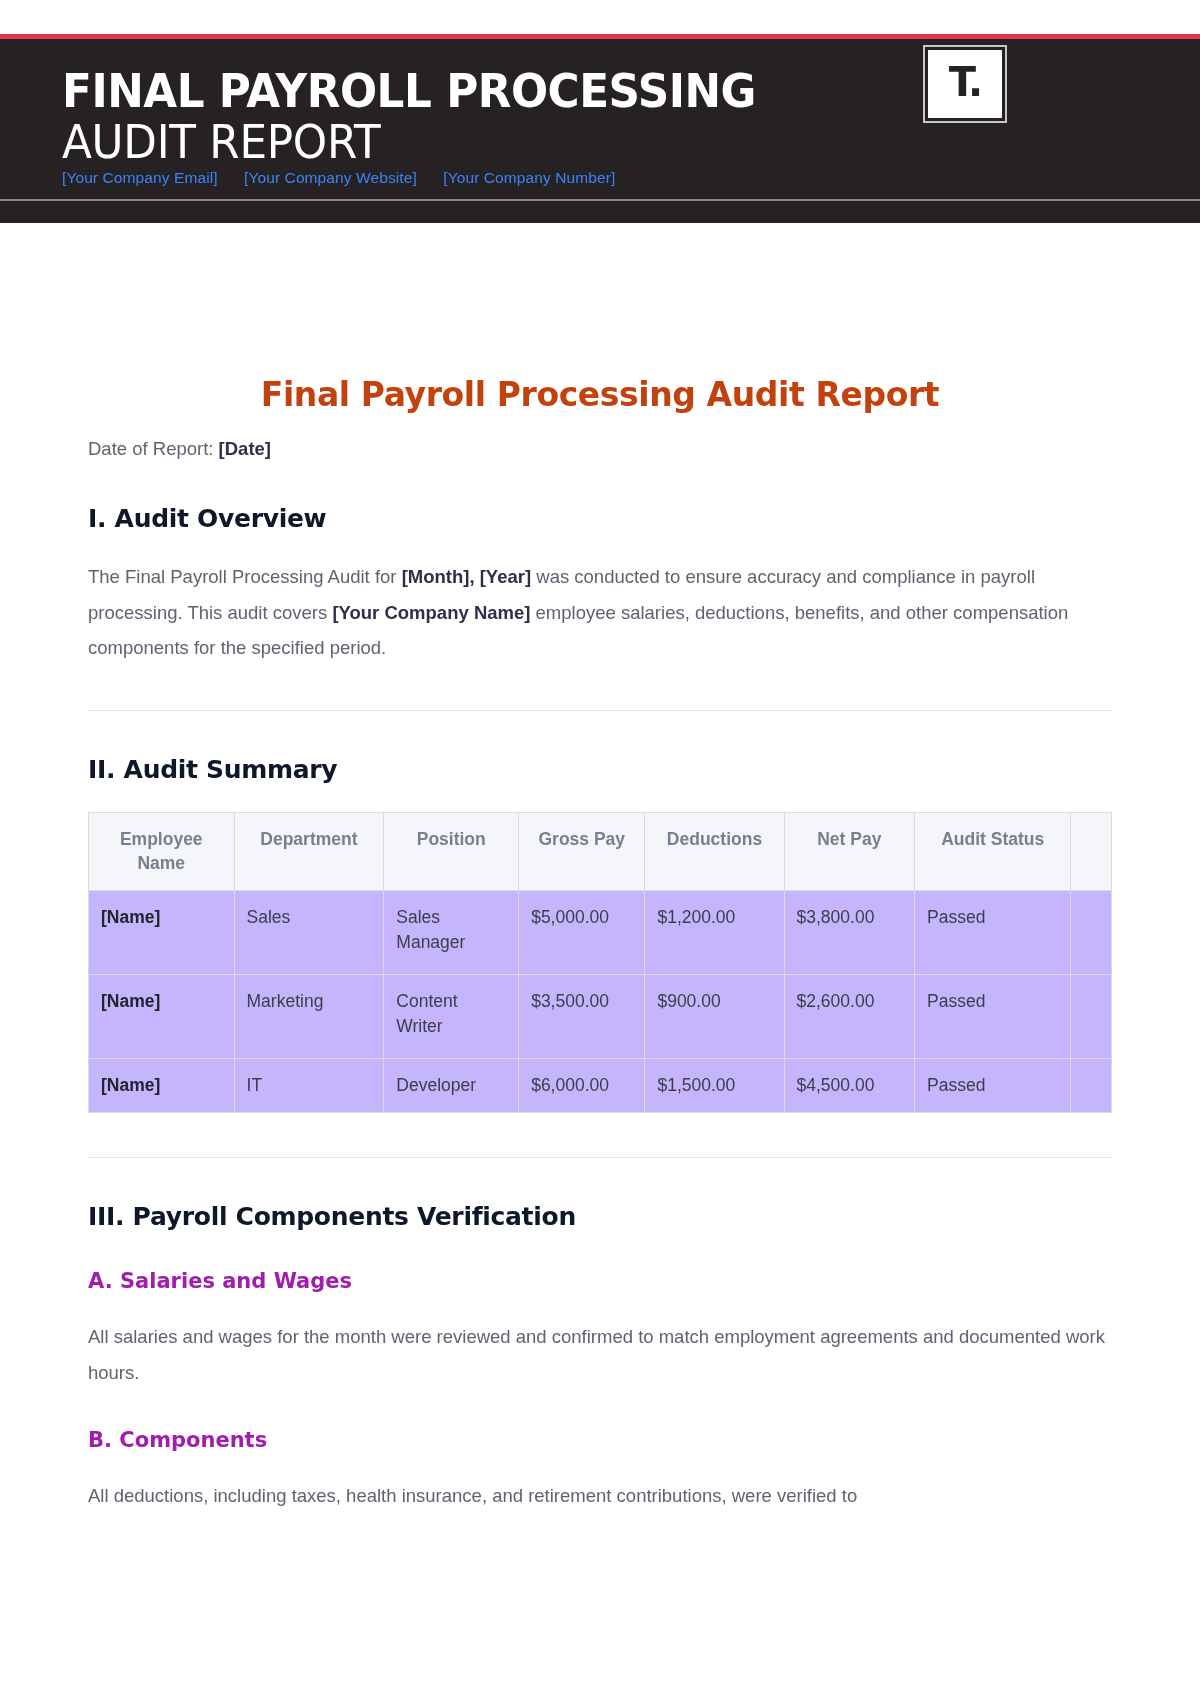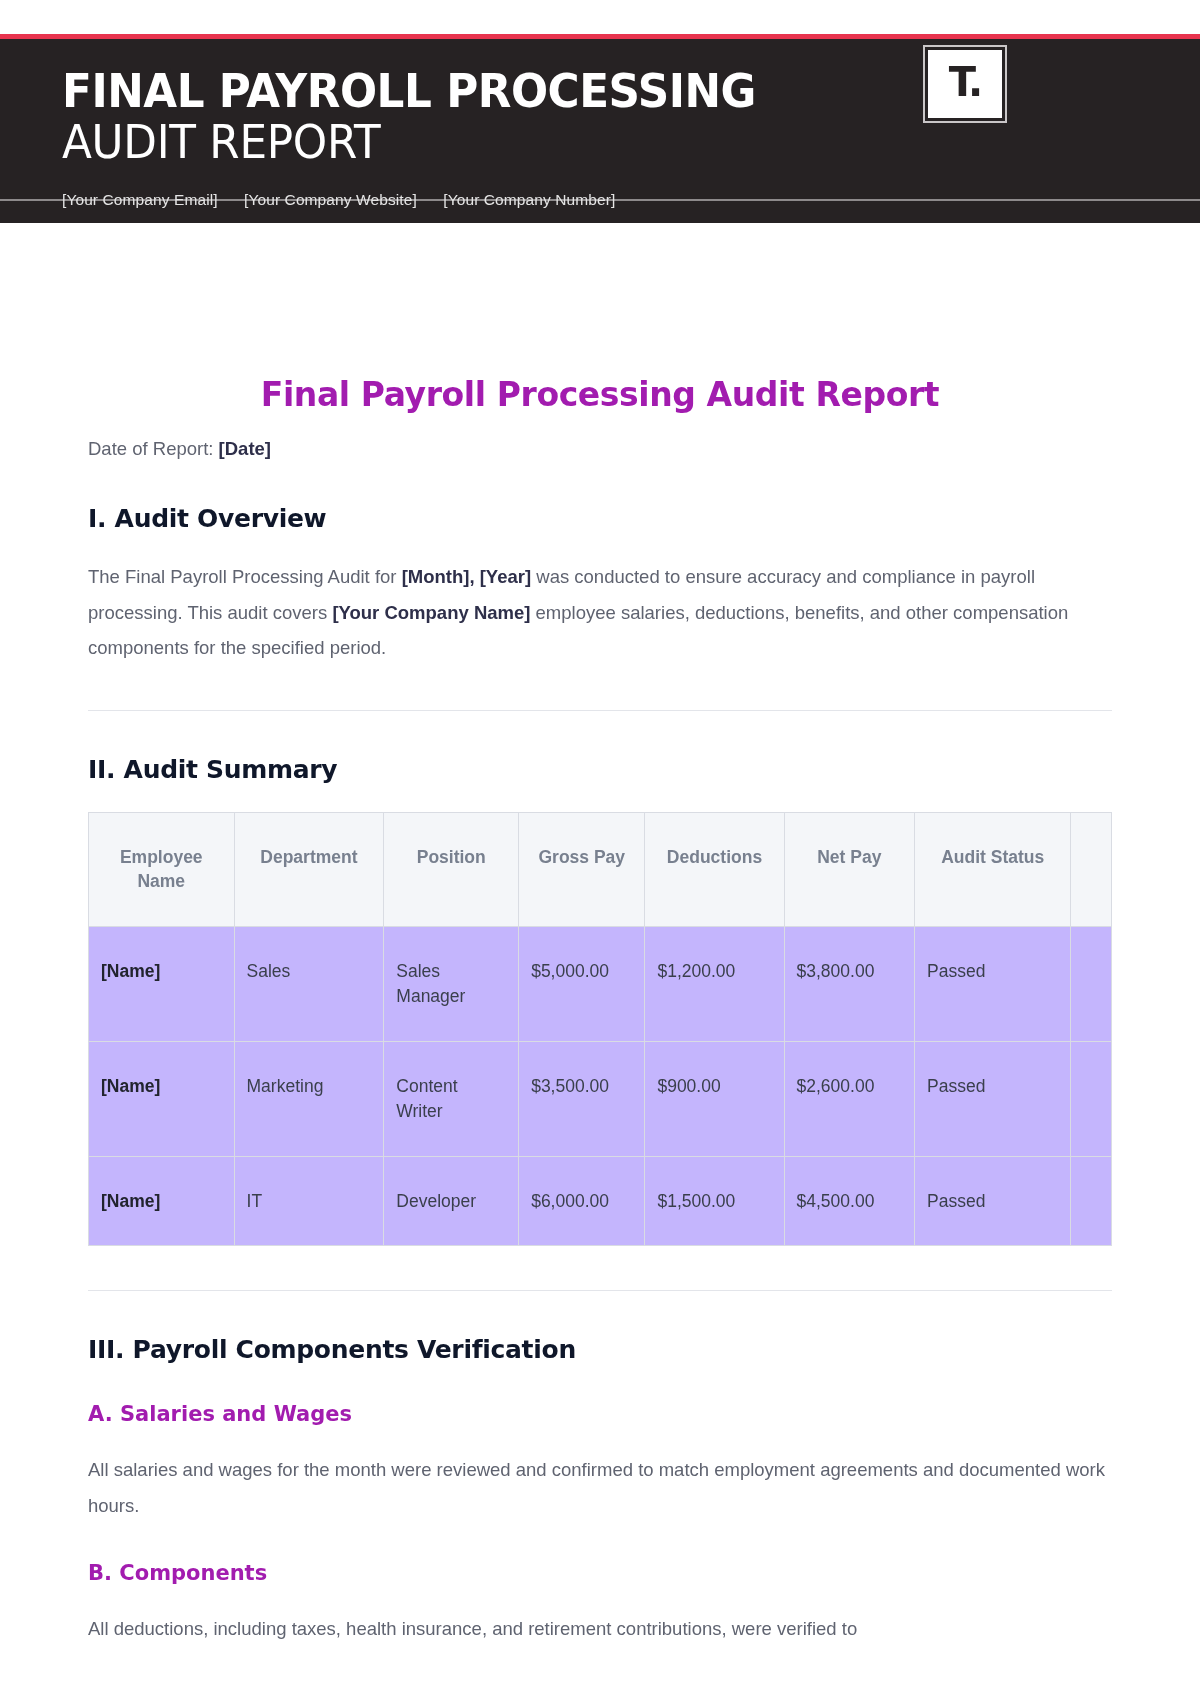--- a/index.html
+++ b/index.html
@@ -41,23 +41,22 @@
     font-weight: 400;
     font-size: 47px;
     line-height: 1.12;
     letter-spacing: -0.3px;
     color: #ffffff;
     transform: scaleX(0.93);
     transform-origin: left center;
     white-space: nowrap;
   }
   .mast-contact {
-    margin-top: 22px;
     font-size: 15.5px;
-    color: #e5e5e5;
+    color: #3b82f6;
     letter-spacing: 0.1px;
     white-space: nowrap;
   }
   .mast-contact span { margin-right: 22px; }
   .mast-contact span:last-child { margin-right: 0; }
 
   .logo-box {
     position: absolute;
     top: 8px;
     right: 195px;
@@ -85,21 +84,21 @@
 
   
   .doc {
     padding: 0 88px;
   }
   .doc-title {
     text-align: center;
     font-family: "DejaVu Sans", sans-serif;
     font-weight: 700;
     font-size: 33px;
-    color: #a21caf;
+    color: #c2410c;
     letter-spacing: -0.4px;
     margin: 152px 0 0 0;
   }
   .date-line {
     margin-top: 24px;
     font-size: 18.5px;
     color: #5f6370;
   }
   .date-line b { color: #2e2f4a; font-weight: 700; }
 
@@ -137,21 +136,21 @@
   table.audit-table {
     width: 100%;
     border-collapse: collapse;
     margin-top: 28px;
     table-layout: fixed;
     border: 1px solid #d9dce3;
   }
   table.audit-table th,
   table.audit-table td {
     border: 1px solid #d9dce3;
-    padding: 32px 12px;
+    padding: 14px 12px;
     font-size: 17.5px;
     vertical-align: top;
     line-height: 1.42;
   }
   table.audit-table th {
     background: #f4f6f9;
     color: #7b8architecture;
     color: #78808f;
     font-weight: 700;
     text-align: center;

